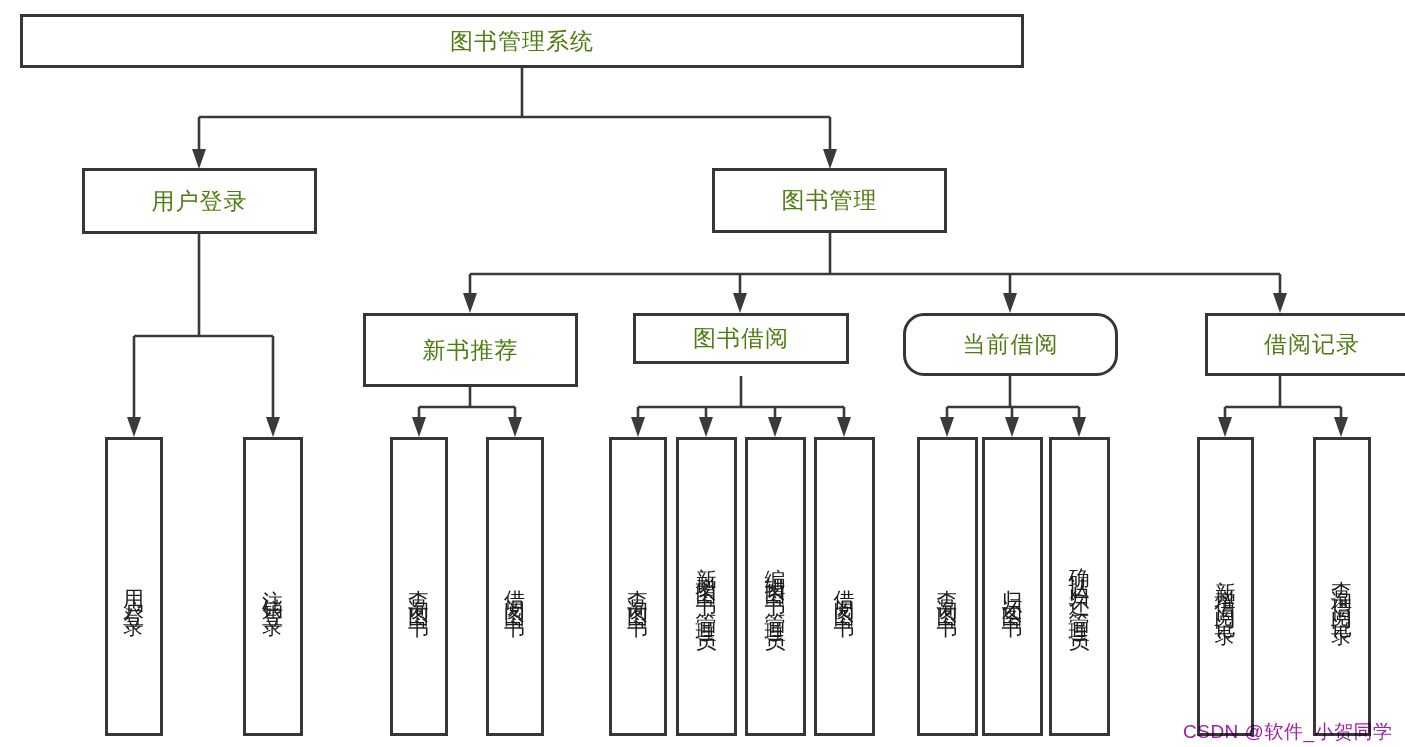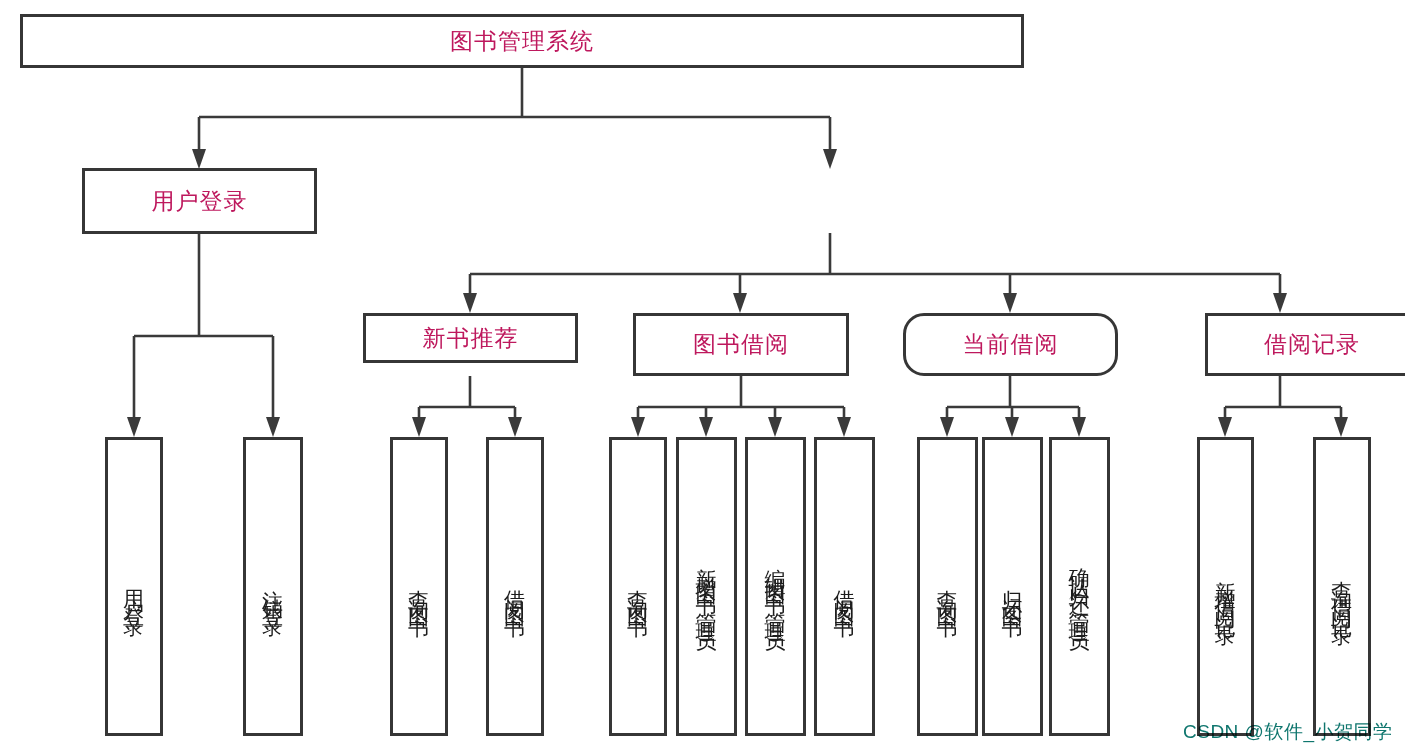--- a/index.html
+++ b/index.html
@@ -10,21 +10,21 @@
     font-family:"Liberation Sans","DejaVu Sans",sans-serif;
     overflow:hidden;
   }
   .wires{position:absolute;left:0;top:0;width:1405px;height:747px;}
   .node{
     position:absolute;
     box-sizing:border-box;
     border:3px solid #363636;
     background:#ffffff;
     display:flex;align-items:center;justify-content:center;
-    color:#be185d;
+    color:#4d7c0f;
     font-size:23px;
     letter-spacing:1px;
     white-space:nowrap;
     z-index:2;
   }
   .vnode{
     position:absolute;
     box-sizing:border-box;
     border:3px solid #363636;
     background:#ffffff;
@@ -38,22 +38,22 @@
     font-size:21px;
     letter-spacing:9px;
     line-height:1;
     padding-top:9px; 
     color:#1c1c1c;
   }
   
   .n-root{left:20px;top:14px;width:1004px;height:54px;}
   .n-user-login{left:82px;top:168px;width:235px;height:66px;}
   .n-book-mgmt{left:712px;top:168px;width:235px;height:65px;}
-  .n-new-rec{left:363px;top:313px;width:215px;height:50px;align-items:center;}
-  .n-book-borrow{left:633px;top:313px;width:216px;height:63px;}
+  .n-new-rec{left:363px;top:313px;width:215px;height:74px;align-items:center;}
+  .n-book-borrow{left:633px;top:313px;width:216px;height:51px;}
   .n-cur-borrow{left:903px;top:313px;width:215px;height:63px;border-radius:21px;}
   .n-borrow-rec{left:1173px;top:313px;width:214px;height:63px;margin-left:32px;}
   
   .vnode{top:437px;height:299px;}
   .v-login{left:105px;width:58px;}
   .v-logout{left:243px;width:60px;}
   .v-query-nr{left:390px;width:58px;}
   .v-borrow-nr{left:486px;width:58px;}
   .v-query-bb{left:609px;width:58px;}
   .v-add-bb{left:676px;width:61px;}
@@ -61,21 +61,21 @@
   .v-borrow-bb{left:814px;width:61px;}
   .v-query-cb{left:917px;width:61px;}
   .v-return-cb{left:982px;width:61px;}
   .v-confirm-cb{left:1049px;width:61px;}
   .v-add-rec{left:1197px;width:57px;}
   .v-query-rec{left:1313px;width:58px;}
   .watermark{
     position:absolute;
     left:1183px;top:719px;
     font-size:19px;
-    color:#0f766e;
+    color:#a21caf;
     letter-spacing:0.5px;
     white-space:nowrap;
     z-index:5;
     mix-blend-mode:multiply;
   }
 </style>
 </head>
 <body>
 
 <div class="stage">
@@ -146,20 +146,23 @@
     </g>
   </svg>
 
   <div class="node n-root">
     <span>图书管理系统</span>
   </div>
 
   <div class="node n-user-login">
     <span>用户登录</span>
   </div>
+  <div class="node n-book-mgmt">
+    <span>图书管理</span>
+  </div>
 
   <div class="node n-new-rec">
     <span>新书推荐</span>
   </div>
   <div class="node n-book-borrow">
     <span>图书借阅</span>
   </div>
   <div class="node n-cur-borrow">
     <span>当前借阅</span>
   </div>

